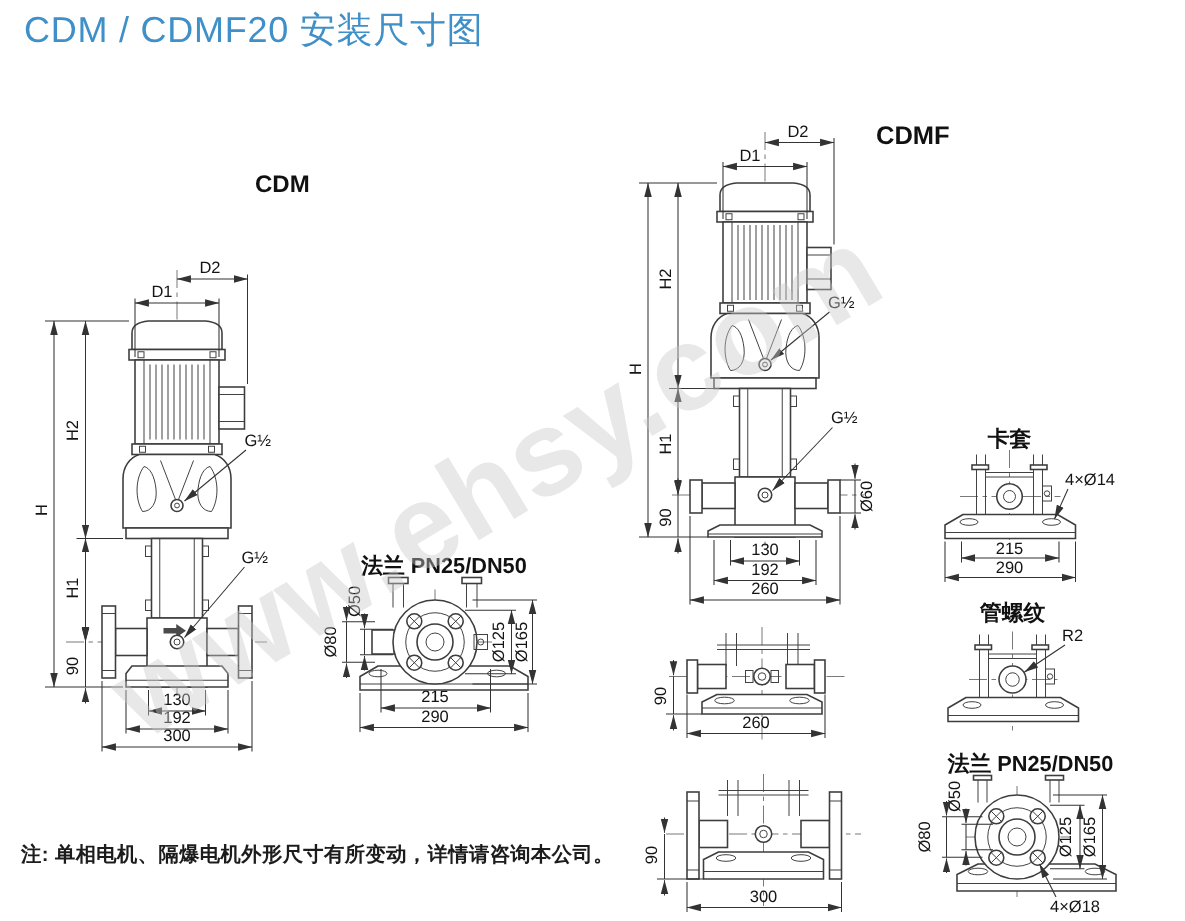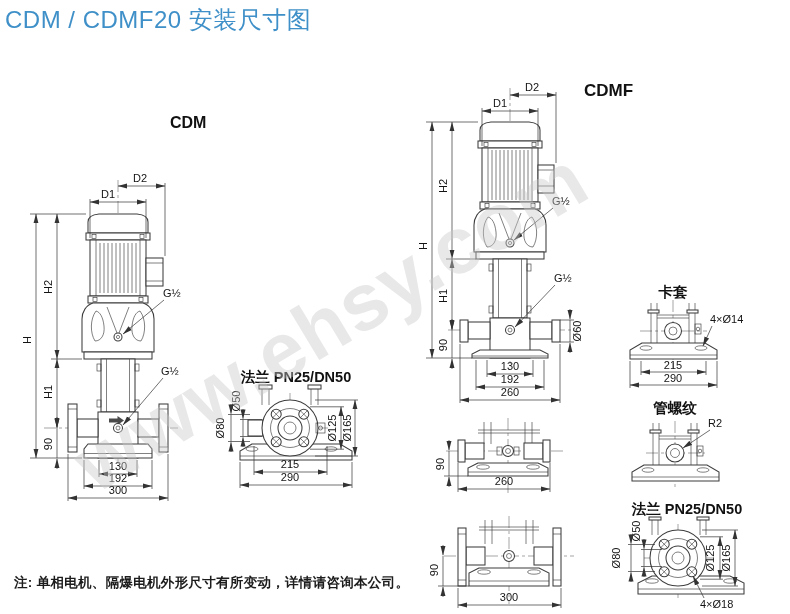--- a/index.html
+++ b/index.html
@@ -1,21 +1,21 @@
 <!DOCTYPE html>
 <html><head>
 <meta charset="utf-8">
 <style>
   html,body{margin:0;padding:0;}
   body{width:790px;height:614px;background:#ffffff;position:relative;overflow:hidden;
        font-family:"Liberation Sans",sans-serif;}
   #stage{position:absolute;left:0;top:0;width:790px;height:614px;}
-  #title{position:absolute;left:5px;top:4px;font-size:24px;letter-spacing:.5px;
+  #title{position:absolute;left:16px;top:4px;font-size:24px;letter-spacing:.5px;
          font-weight:500;color:#3f90c8;white-space:nowrap;}
-  #note{position:absolute;left:14px;top:574px;font-size:13.5px;font-weight:bold;color:#1c1c1c;
+  #note{position:absolute;left:14px;top:561px;font-size:13.5px;font-weight:bold;color:#1c1c1c;
         white-space:nowrap;letter-spacing:.3px;}
   #wm{position:absolute;left:58px;top:432px;transform:rotate(-31deg);transform-origin:0 0;
       font-size:80px;font-weight:bold;color:#c9c9c9;opacity:.42;white-space:nowrap;
       pointer-events:none;z-index:5;letter-spacing:1px;}
   svg{position:absolute;left:0;top:0;}
   .s{fill:#ffffff;stroke:#3d3d3d;stroke-width:1.05;}
   .t{fill:none;stroke:#3d3d3d;stroke-width:.65;}
   .d{fill:none;stroke:#333333;stroke-width:.7;}
   .c{fill:none;stroke:#6a6a6a;stroke-width:.6;stroke-dasharray:12 3 3 3;}
   text.dt{font-family:"Liberation Sans",sans-serif;font-size:11px;fill:#141414;}

